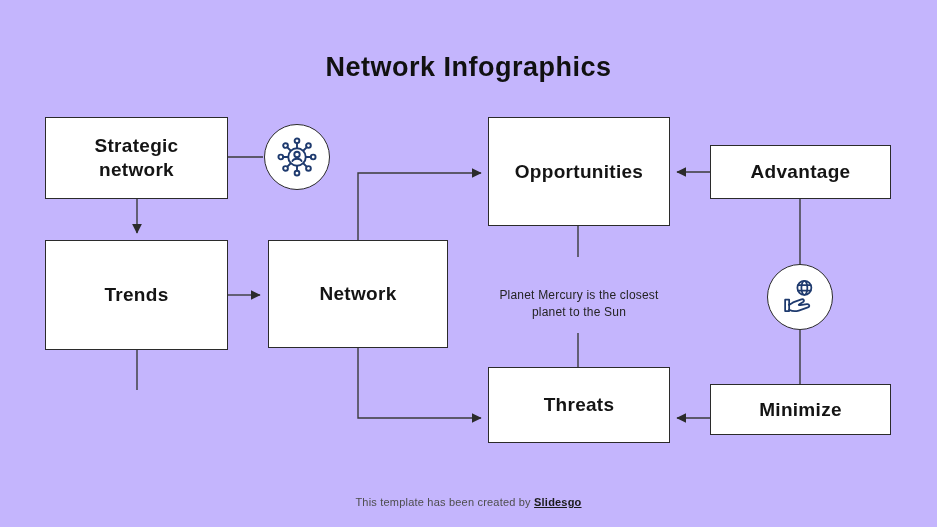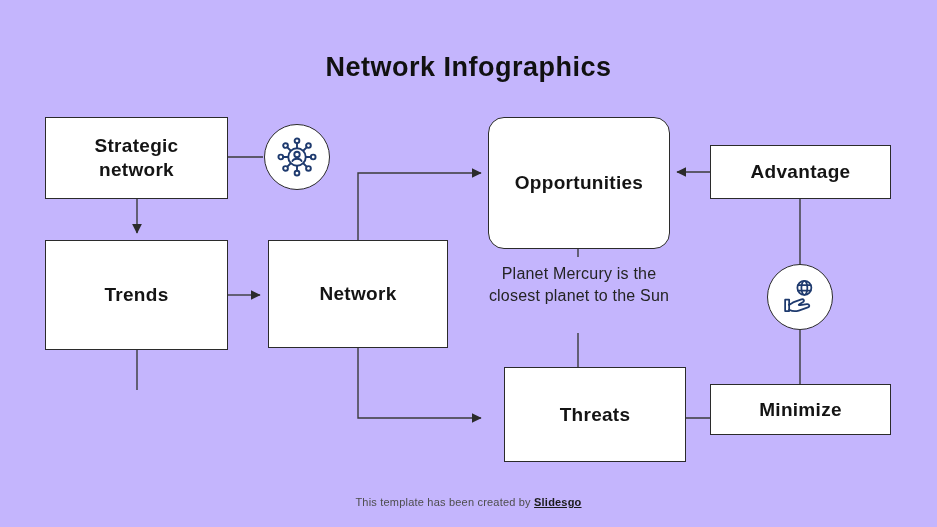--- a/index.html
+++ b/index.html
@@ -26,41 +26,41 @@
     text-align:center;
     font-size:19px;font-weight:600;letter-spacing:.3px;
     color:#141414;
     box-sizing:border-box;
     padding:16px 10px;
     line-height:1.25;
   }
   .node-strategic{left:45px;top:117px;width:183px;height:82px;}
   .node-trends{left:45px;top:240px;width:183px;height:110px;}
   .node-markets{left:268px;top:240px;width:180px;height:108px;}
-  .node-opportunities{left:488px;top:117px;width:182px;height:132px;border-radius:16px;}
+  .node-opportunities{left:488px;top:117px;width:182px;height:109px;}
   .node-advantage{left:710px;top:145px;width:181px;height:54px;}
-  .node-threats{left:488px;top:367px;width:182px;height:95px;margin-left:16px;}
+  .node-threats{left:488px;top:367px;width:182px;height:76px;}
   .node-minimize{left:710px;top:384px;width:181px;height:51px;}
   .icon-circle{
     position:absolute;
     width:66px;height:66px;border-radius:50%;
     border:1.4px solid #2b2b2b;
     background:#ffffff;
     display:flex;align-items:center;justify-content:center;
     color:var(--accent,#1e3a6e);
     box-sizing:border-box;
   }
   .icon-circle-1{left:264px;top:124px;}
   .icon-circle-2{left:767px;top:264px;}
   .icon-circle svg{display:block;}
   .note{
     position:absolute;
     text-align:center;
-    font-size:16px;line-height:1.38;
-    color:#242424;letter-spacing:.2px;
+    font-size:12px;line-height:1.38;
+    color:#242424;letter-spacing:.2px;margin-top:24px;
   }
   .note-trends{left:48px;top:399px;width:178px;}
   .note-opportunities{left:486px;top:263px;width:186px;}
   .footer{
     position:absolute;left:0;top:496px;width:937px;
     text-align:center;
     font-size:11px;color:#4d4d4d;letter-spacing:.2px;
   }
   .footer .brand{
     font-weight:700;color:#1a1a1a;

